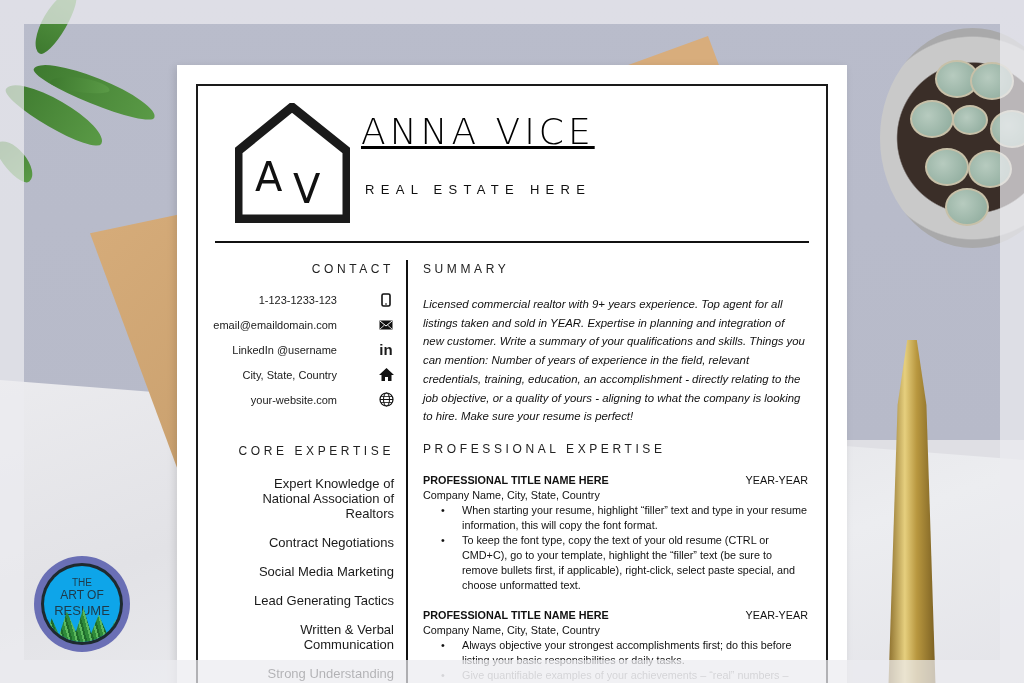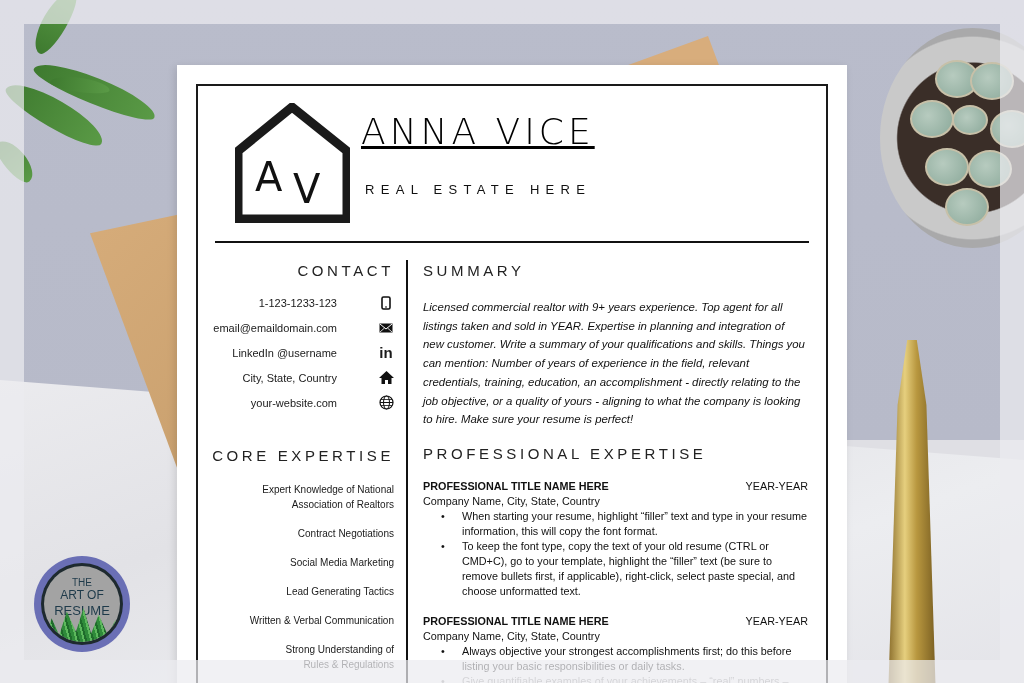--- a/index.html
+++ b/index.html
@@ -43,39 +43,39 @@
     .inner { position: absolute; left: 19px; top: 19px; width: 632px; height: 640px; border: 2px solid #1a1a1a; border-bottom: none; }
 
     .logo { position: absolute; left: 38px; top: 19px; width: 115px; height: 120px; }
     .name { position: absolute; left: 184px; top: 46px; font-size: 36px; letter-spacing: 4px; color: #000000; font-weight: normal; font-family: "DejaVu Sans", sans-serif; font-weight: 300; text-decoration: underline; }
     .role { position: absolute; left: 188px; top: 117px; font-size: 13px; letter-spacing: 6.3px; color: #111; }
     .hr { position: absolute; left: 17px; top: 156px; width: 594px; height: 2px; background: #111; }
 
     .vdiv { position: absolute; left: 209px; top: 175px; width: 2px; height: 480px; background: #111; }
 
     .left { position: absolute; left: 10px; top: 176px; width: 187px; text-align: right; color: #1a1a1a; }
-    .sec-h { font-size: 15px; letter-spacing: 3.6px; color: #222; }
+    .sec-h { font-size: 12px; letter-spacing: 3.6px; color: #222; }
     .contact-row { display: flex; justify-content: flex-end; align-items: center; height: 25px; font-size: 11px; gap: 33px; }
     .contact-row .txt { margin-right: 8px; }
     .contact-row .ic { width: 16px; height: 16px; display: inline-flex; align-items: center; justify-content: center; }
-    .skill { font-size: 10px; line-height: 15px; margin-bottom: 14px; }
+    .skill { font-size: 13px; line-height: 15px; margin-bottom: 14px; }
 
     .right { position: absolute; left: 226px; top: 176px; width: 385px; color: #111; }
     .summary { font-style: italic; font-size: 11.4px; line-height: 18.7px; margin-top: 19px; }
     .job { font-size: 10.8px; line-height: 15px; }
     .job-head { display: flex; justify-content: space-between; font-weight: bold; }
     .job-head .yr { font-weight: normal; }
     .job ul { list-style: none; padding-left: 18px; }
     .job li { position: relative; padding-left: 21px; }
     .job li::before { content: "\2022"; position: absolute; left: 0; top: 0; }
 
     
     .badge { position: absolute; left: 34px; top: 556px; width: 96px; height: 96px; border-radius: 50%; background: #6a6fb5; }
     .badge-inner { position: absolute; left: 7px; top: 7px; width: 82px; height: 82px; border-radius: 50%; background: #1e2a2f; }
-    .badge-core { position: absolute; left: 3px; top: 3px; width: 76px; height: 76px; border-radius: 50%; background: #a3a3a3; overflow: hidden; text-align: center; color: #1e3a4a; }
+    .badge-core { position: absolute; left: 3px; top: 3px; width: 76px; height: 76px; border-radius: 50%; background: #0ea5e9; overflow: hidden; text-align: center; color: #1e3a4a; }
     .badge-core .t1 { font-size: 10px; margin-top: 12px; line-height: 10px; }
     .badge-core .t2 { font-size: 12px; line-height: 15px; }
     .badge-core .t3 { font-size: 13px; line-height: 15px; }
     .grass { position: absolute; bottom: 0; left: 0; width: 76px; height: 34px;
       background: repeating-linear-gradient(75deg, #2f8a3a 0 3px, #5cb85c 3px 5px, #1f6b2b 5px 7px);
       clip-path: polygon(0 100%, 10% 30%, 20% 80%, 30% 10%, 42% 70%, 52% 0, 62% 75%, 72% 20%, 84% 80%, 94% 35%, 100% 100%); }
   </style>
 </head>
 <body>
 

